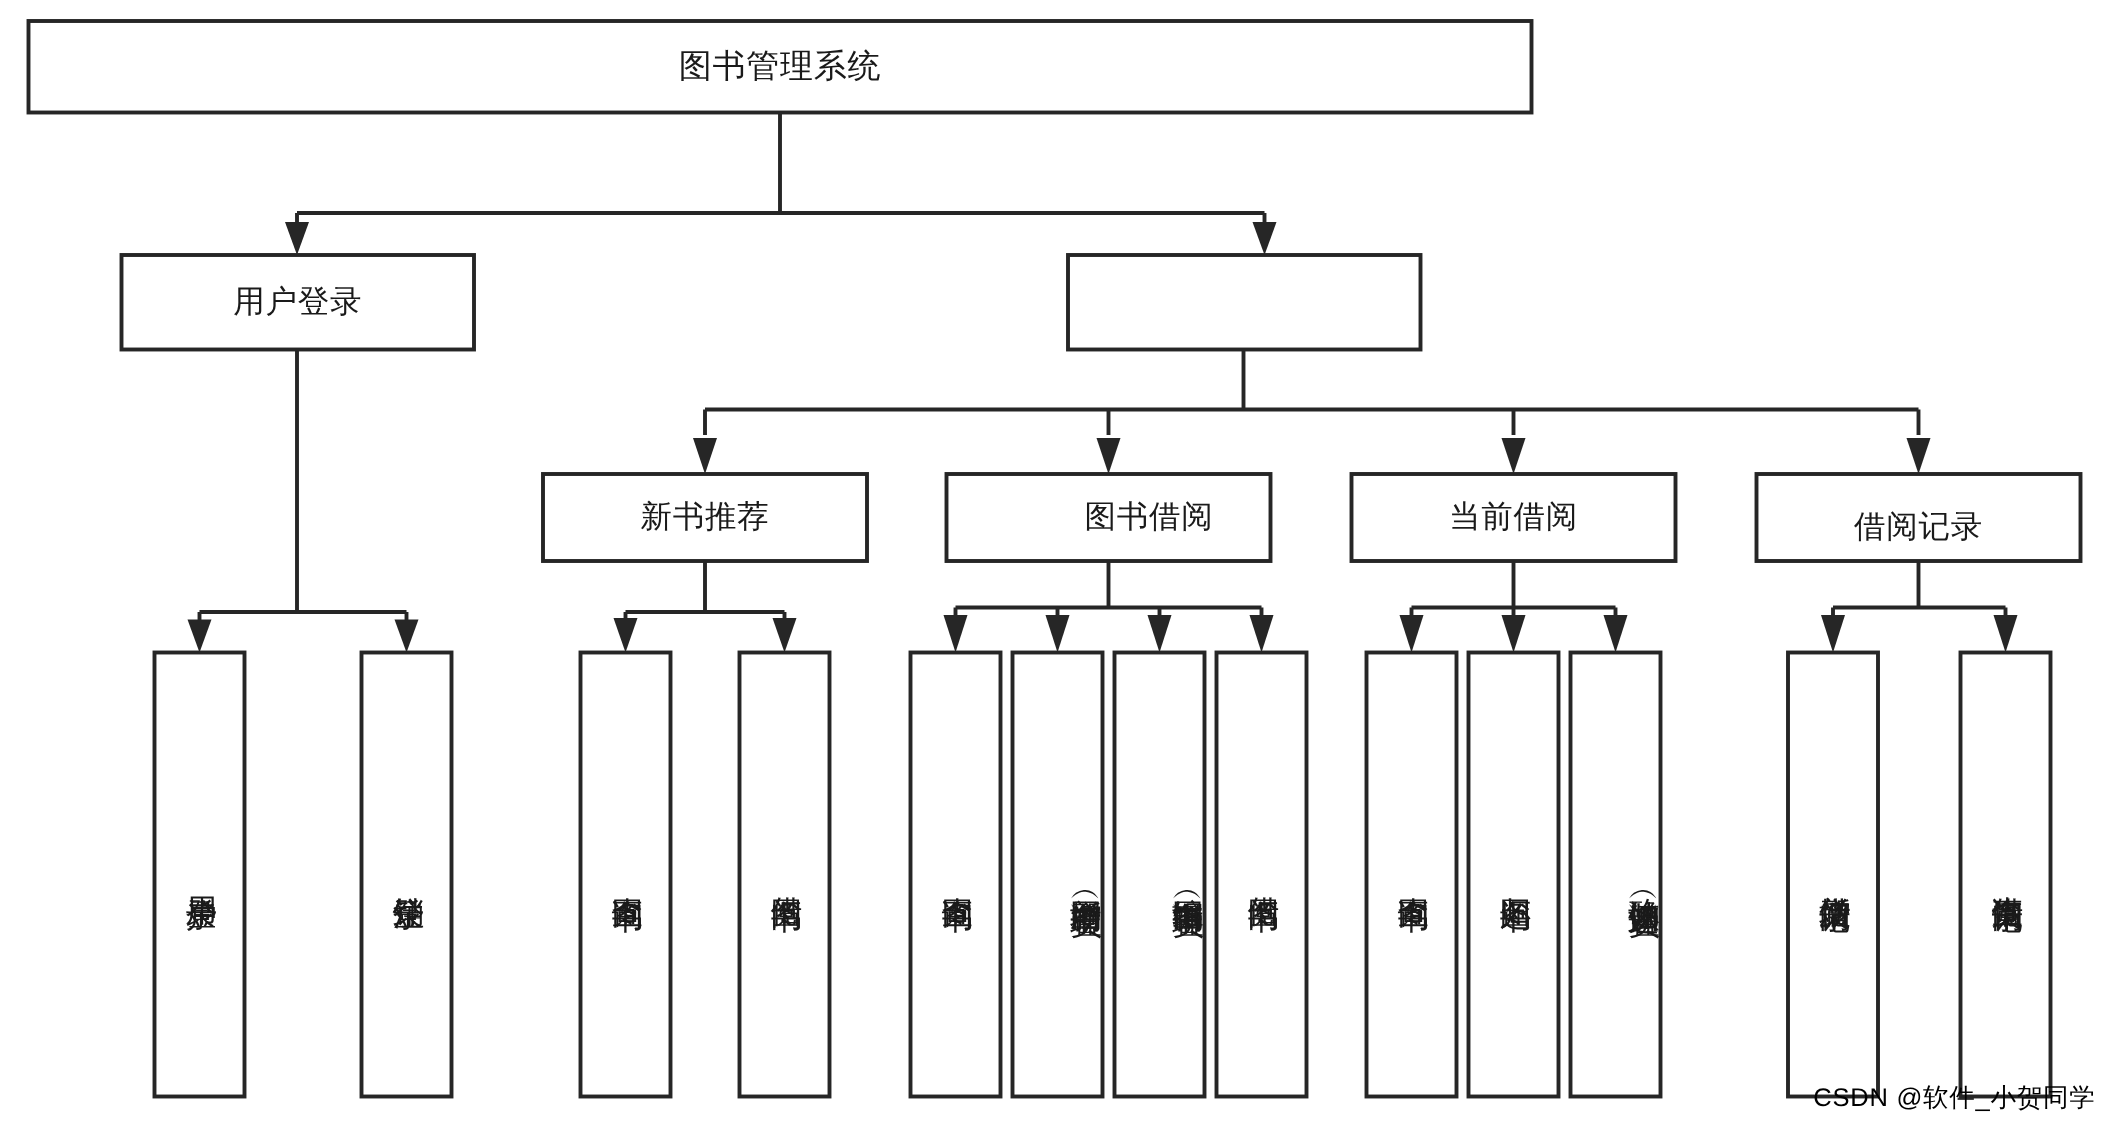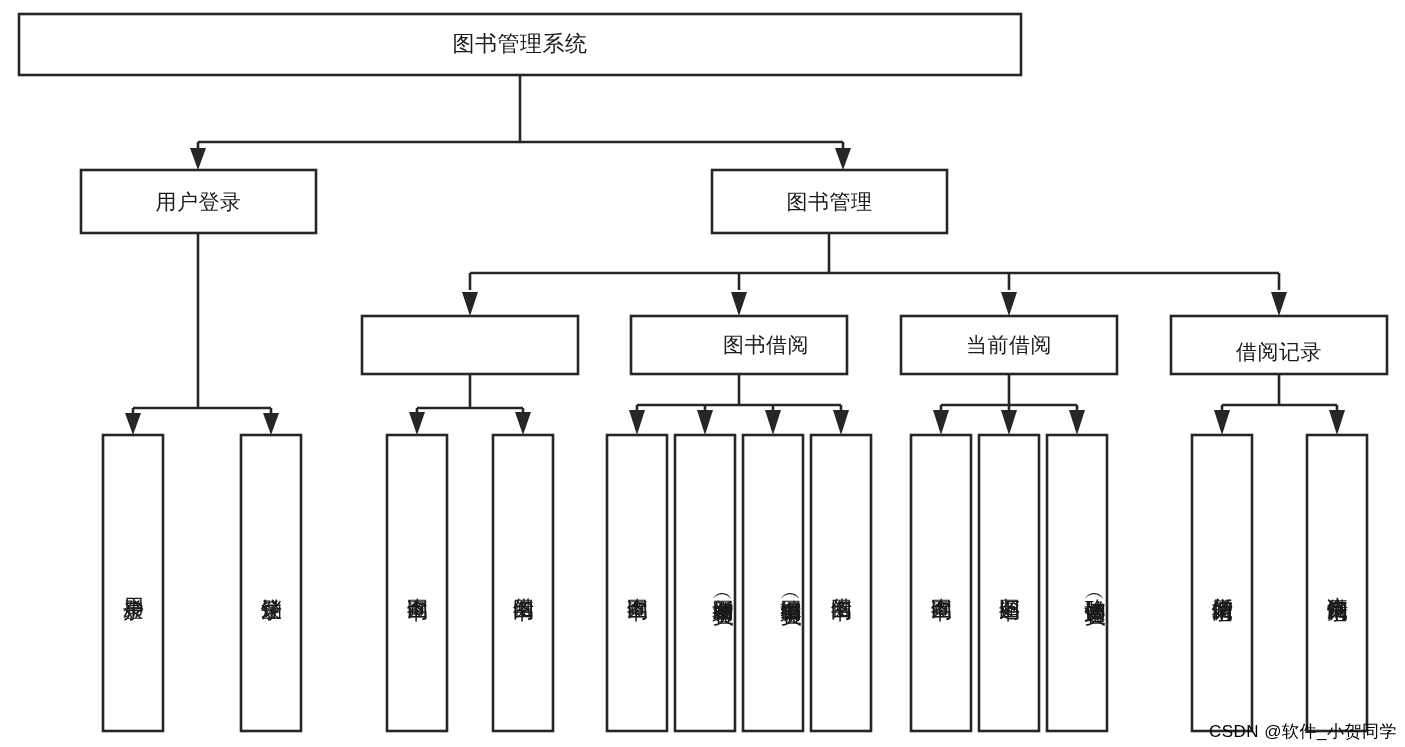--- a/index.html
+++ b/index.html
@@ -185,22 +185,22 @@
     <rect class="node-box" x="979" y="435" width="60" height="296"></rect>
     <rect class="node-box" x="1047" y="435" width="60" height="296"></rect>
 
     <rect class="node-box" x="1192" y="435" width="60" height="296"></rect>
     <rect class="node-box" x="1307" y="435" width="60" height="296"></rect>
   </svg>
 
   <div class="node-label-h title-label" style="left:19px; top:14px; width:1002px; height:61px;">图书管理系统</div>
 
   <div class="node-label-h" style="left:81px; top:170px; width:235px; height:63px;">用户登录</div>
-  <div class="node-label-h" style="left:712px; top:170px; width:235px; height:63px;">图书管理</div>
-
+
+  <div class="node-label-h" style="left:362px; top:316px; width:216px; height:58px;">新书推荐</div>
   <div class="node-label-h" style="left:658px; top:316px; width:216px; height:58px;">图书借阅</div>
   <div class="node-label-h" style="left:901px; top:316px; width:216px; height:58px;">当前借阅</div>
   <div class="node-label-h" style="left:1171px; top:316px; width:216px; height:72px;">借阅记录</div>
 
   <div class="node-label-v" style="left:103px; top:435px; width:60px; height:296px;">用户登录</div>
   <div class="node-label-v" style="left:241px; top:435px; width:60px; height:296px;">注销登录</div>
 
   <div class="node-label-v" style="left:387px; top:435px; width:60px; height:296px;">查询图书</div>
   <div class="node-label-v" style="left:493px; top:435px; width:60px; height:296px;">借阅图书</div>
 

